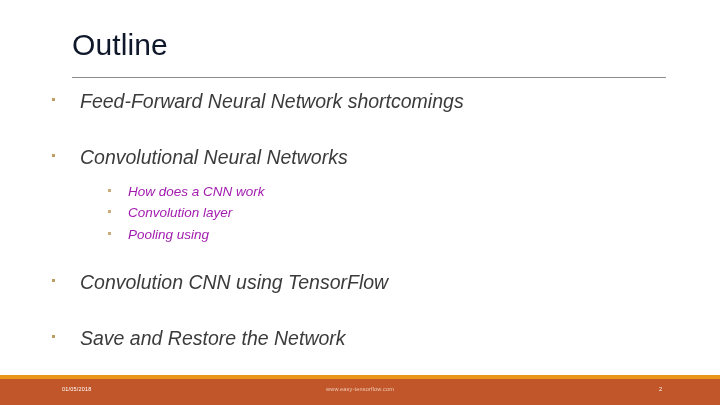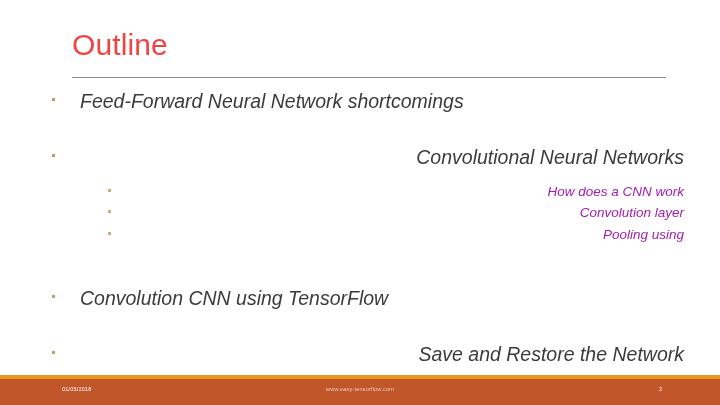--- a/index.html
+++ b/index.html
@@ -23,21 +23,21 @@
   .title-block {
     position: absolute;
     left: 72px;
     top: 27px;
     width: 596px;
   }
   .slide-title {
     font-size: 30px;
     line-height: 1.18;
     font-weight: 400;
-    color: #ef4444;
+    color: #0f172a;
     letter-spacing: 0.1px;
     white-space: nowrap;
   }
   .title-rule {
     position: absolute;
     left: 72px;
     top: 77px;
     width: 594px;
     height: 1px;
     background: #8c8c8c;
@@ -53,21 +53,21 @@
 
   .l1 {
     position: relative;
     padding-left: 36px;
     font-size: 19.5px;
     line-height: 1.25;
     color: #3b3b3b;
     margin-bottom: 32px;
     font-style: italic;
   }
-  .l1:last-child { margin-bottom: 0; text-align: right; }
+  .l1:last-child { margin-bottom: 0; }
 
   .l1 > .bullet-mark {
     position: absolute;
     left: 8px;
     top: 9px;
     width: 3px;
     height: 3px;
     background: #bf9e63;
   }
 
@@ -86,21 +86,21 @@
   .l2 > .bullet-mark {
     position: absolute;
     left: 28px;
     top: 8px;
     width: 3px;
     height: 3px;
     background: #c9ae7c;
   }
 
   
-  .gap-after-cnn { margin-bottom: 40px; text-align: right; }
+  .gap-after-cnn { margin-bottom: 24px; }
 
   
   .footer {
     position: absolute;
     left: 0;
     right: 0;
     bottom: 0;
     height: 30px;
   }
   .footer-accent {

